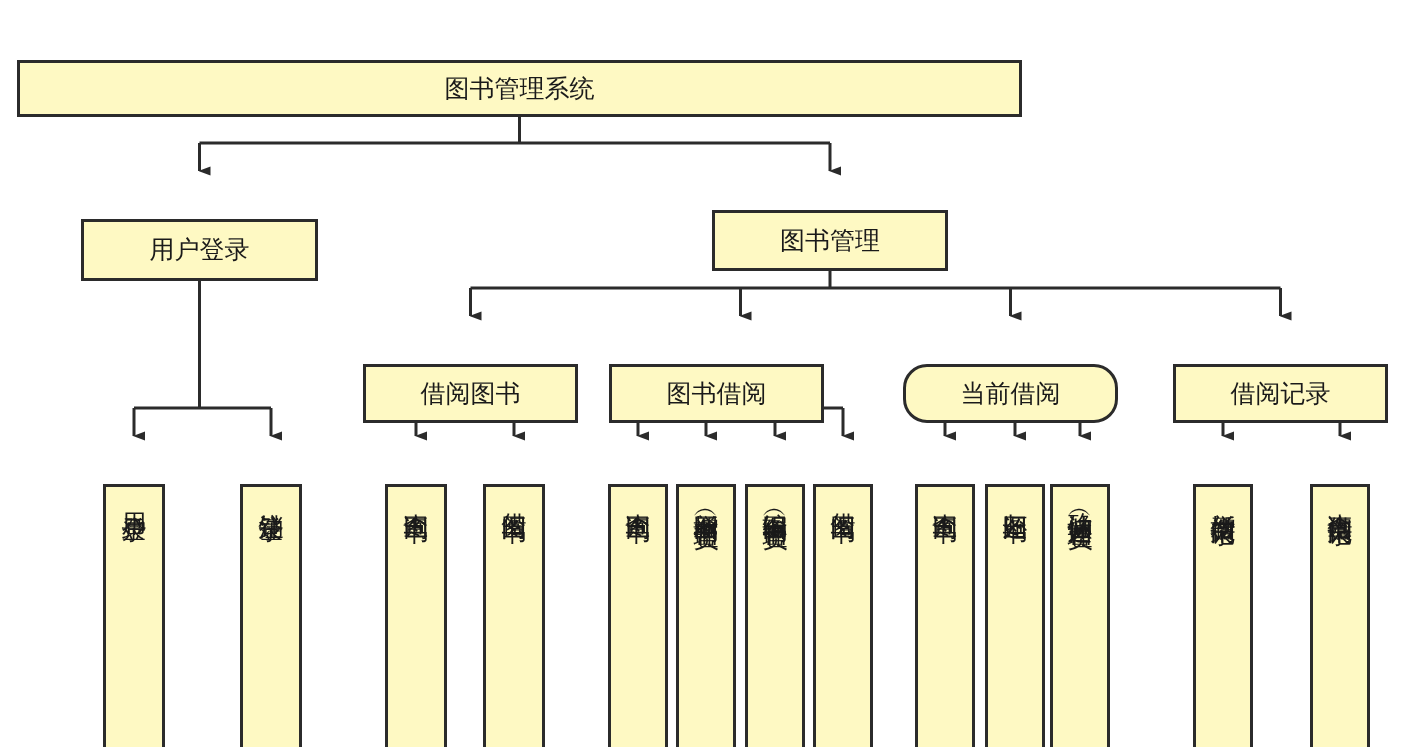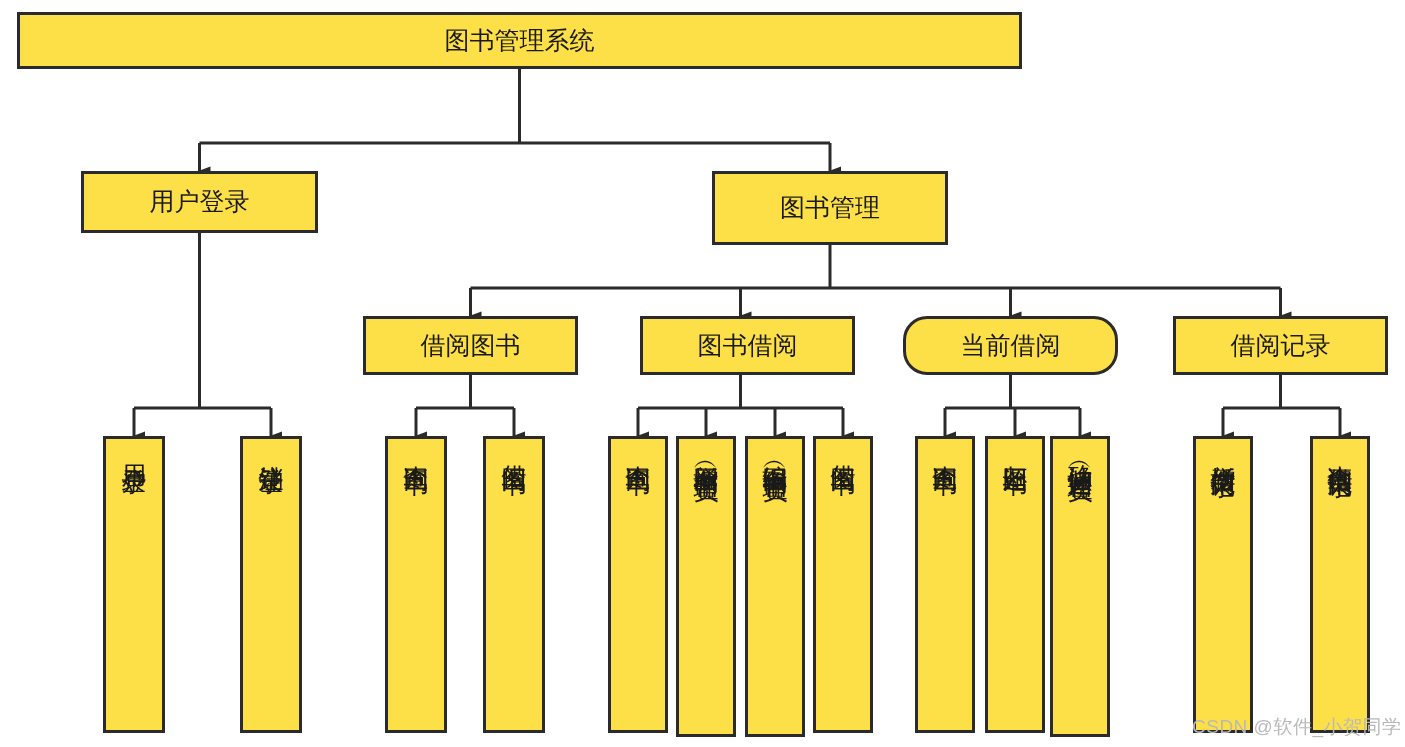--- a/index.html
+++ b/index.html
@@ -20,26 +20,27 @@
   #wires {
     position: absolute;
     left: 0;
     top: 0;
     width: 1405px;
     height: 747px;
   }
   .node {
     position: absolute;
     box-sizing: border-box;
-    background: #fde047;
+    background: #fef9c3;
     border: 3px solid #2b2b2b;
     display: flex;
     align-items: center;
     justify-content: center;
     color: #1a1a1a;
+    margin-top: 48px;
   }
   .node-label {
     display: block;
     text-align: center;
     line-height: 1.18;
     white-space: nowrap;
   }
   .horiz .node-label {
     font-size: 25px;
   }
@@ -110,27 +111,27 @@
       </g>
   </svg>
 
   <div id="node-layer">
       <div class="node horiz" style="left: 17px; top: 12px; width: 1005px; height: 57px;">
         <span class="node-label">图书管理系统</span>
       </div>
       <div class="node horiz" style="left: 81px; top: 171px; width: 237px; height: 62px;">
         <span class="node-label">用户登录</span>
       </div>
-      <div class="node horiz" style="left: 712px; top: 171px; width: 236px; height: 74px;">
+      <div class="node horiz" style="left: 712px; top: 162px; width: 236px; height: 61px;">
         <span class="node-label">图书管理</span>
       </div>
       <div class="node horiz" style="left: 363px; top: 316px; width: 215px; height: 59px;">
         <span class="node-label">借阅图书</span>
       </div>
-      <div class="node horiz" style="left: 640px; top: 316px; width: 215px; height: 59px;">
+      <div class="node horiz" style="left: 609px; top: 316px; width: 215px; height: 59px;">
         <span class="node-label">图书借阅</span>
       </div>
       <div class="node horiz" style="left: 903px; top: 316px; width: 215px; height: 59px; border-radius: 24px;">
         <span class="node-label">当前借阅</span>
       </div>
       <div class="node horiz" style="left: 1173px; top: 316px; width: 215px; height: 59px;">
         <span class="node-label">借阅记录</span>
       </div>
       <div class="node vert" style="left: 103px; top: 436px; width: 62px; height: 297px;">
         <span class="node-label">用户登录</span>
@@ -166,15 +167,14 @@
         <span class="node-label">确认归还（管理员）</span>
       </div>
       <div class="node vert" style="left: 1193px; top: 436px; width: 60px; height: 297px;">
         <span class="node-label">新增借阅记录</span>
       </div>
       <div class="node vert" style="left: 1310px; top: 436px; width: 60px; height: 297px;">
         <span class="node-label">查询借阅记录</span>
       </div>
     </div>
 
-  <div class="watermark" style="left: 1192px; top: 714px; color: rgb(185, 185, 185);">CSDN @软件_小贺同学</div>
 
 </div>
 
 </body></html>

